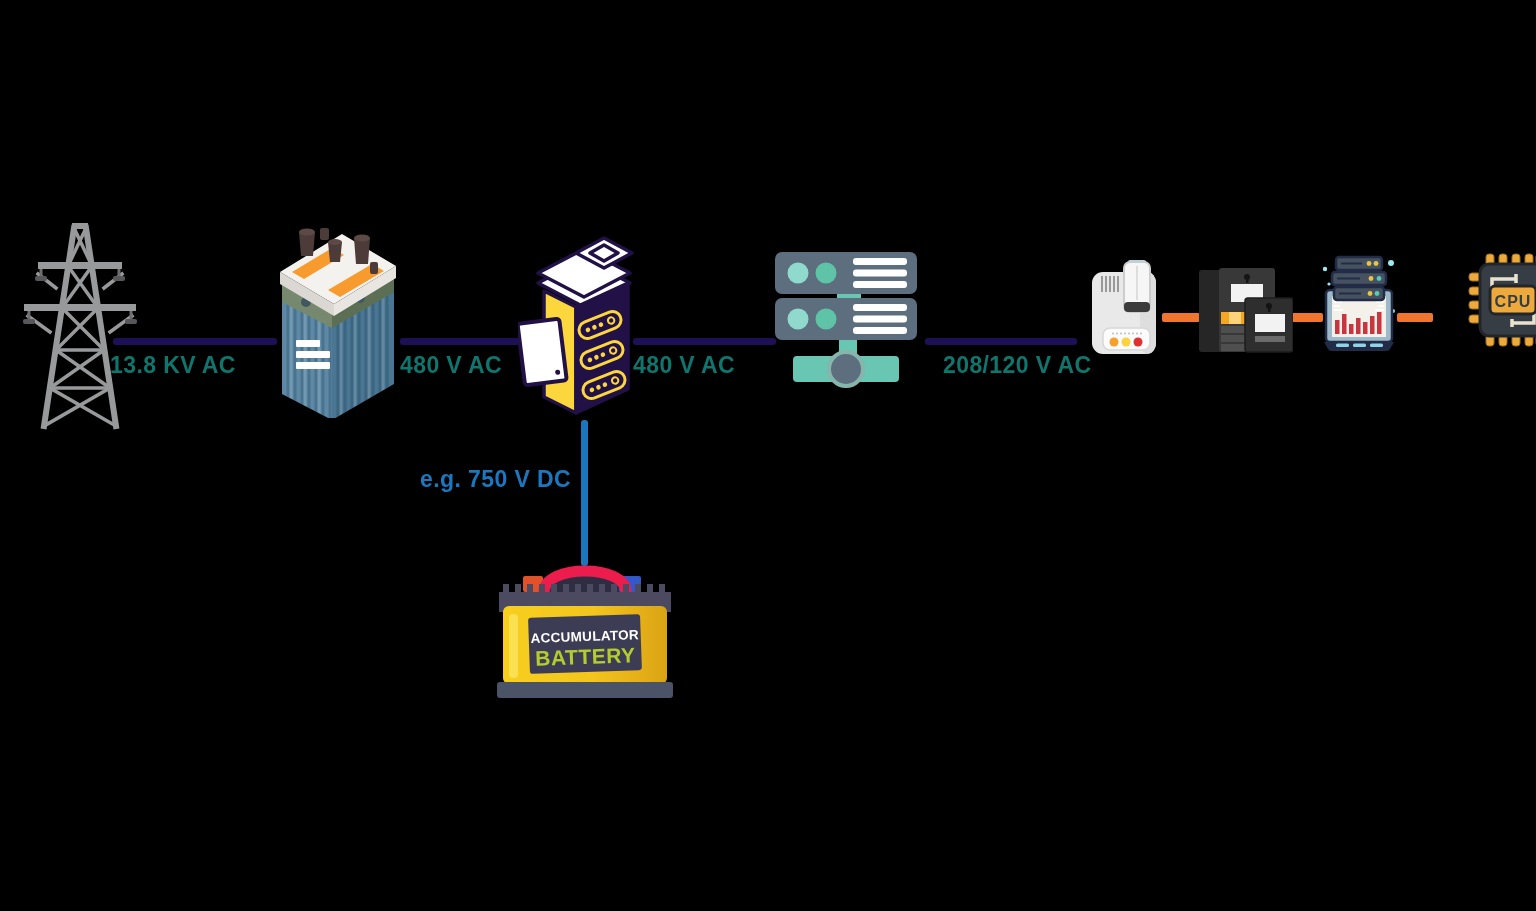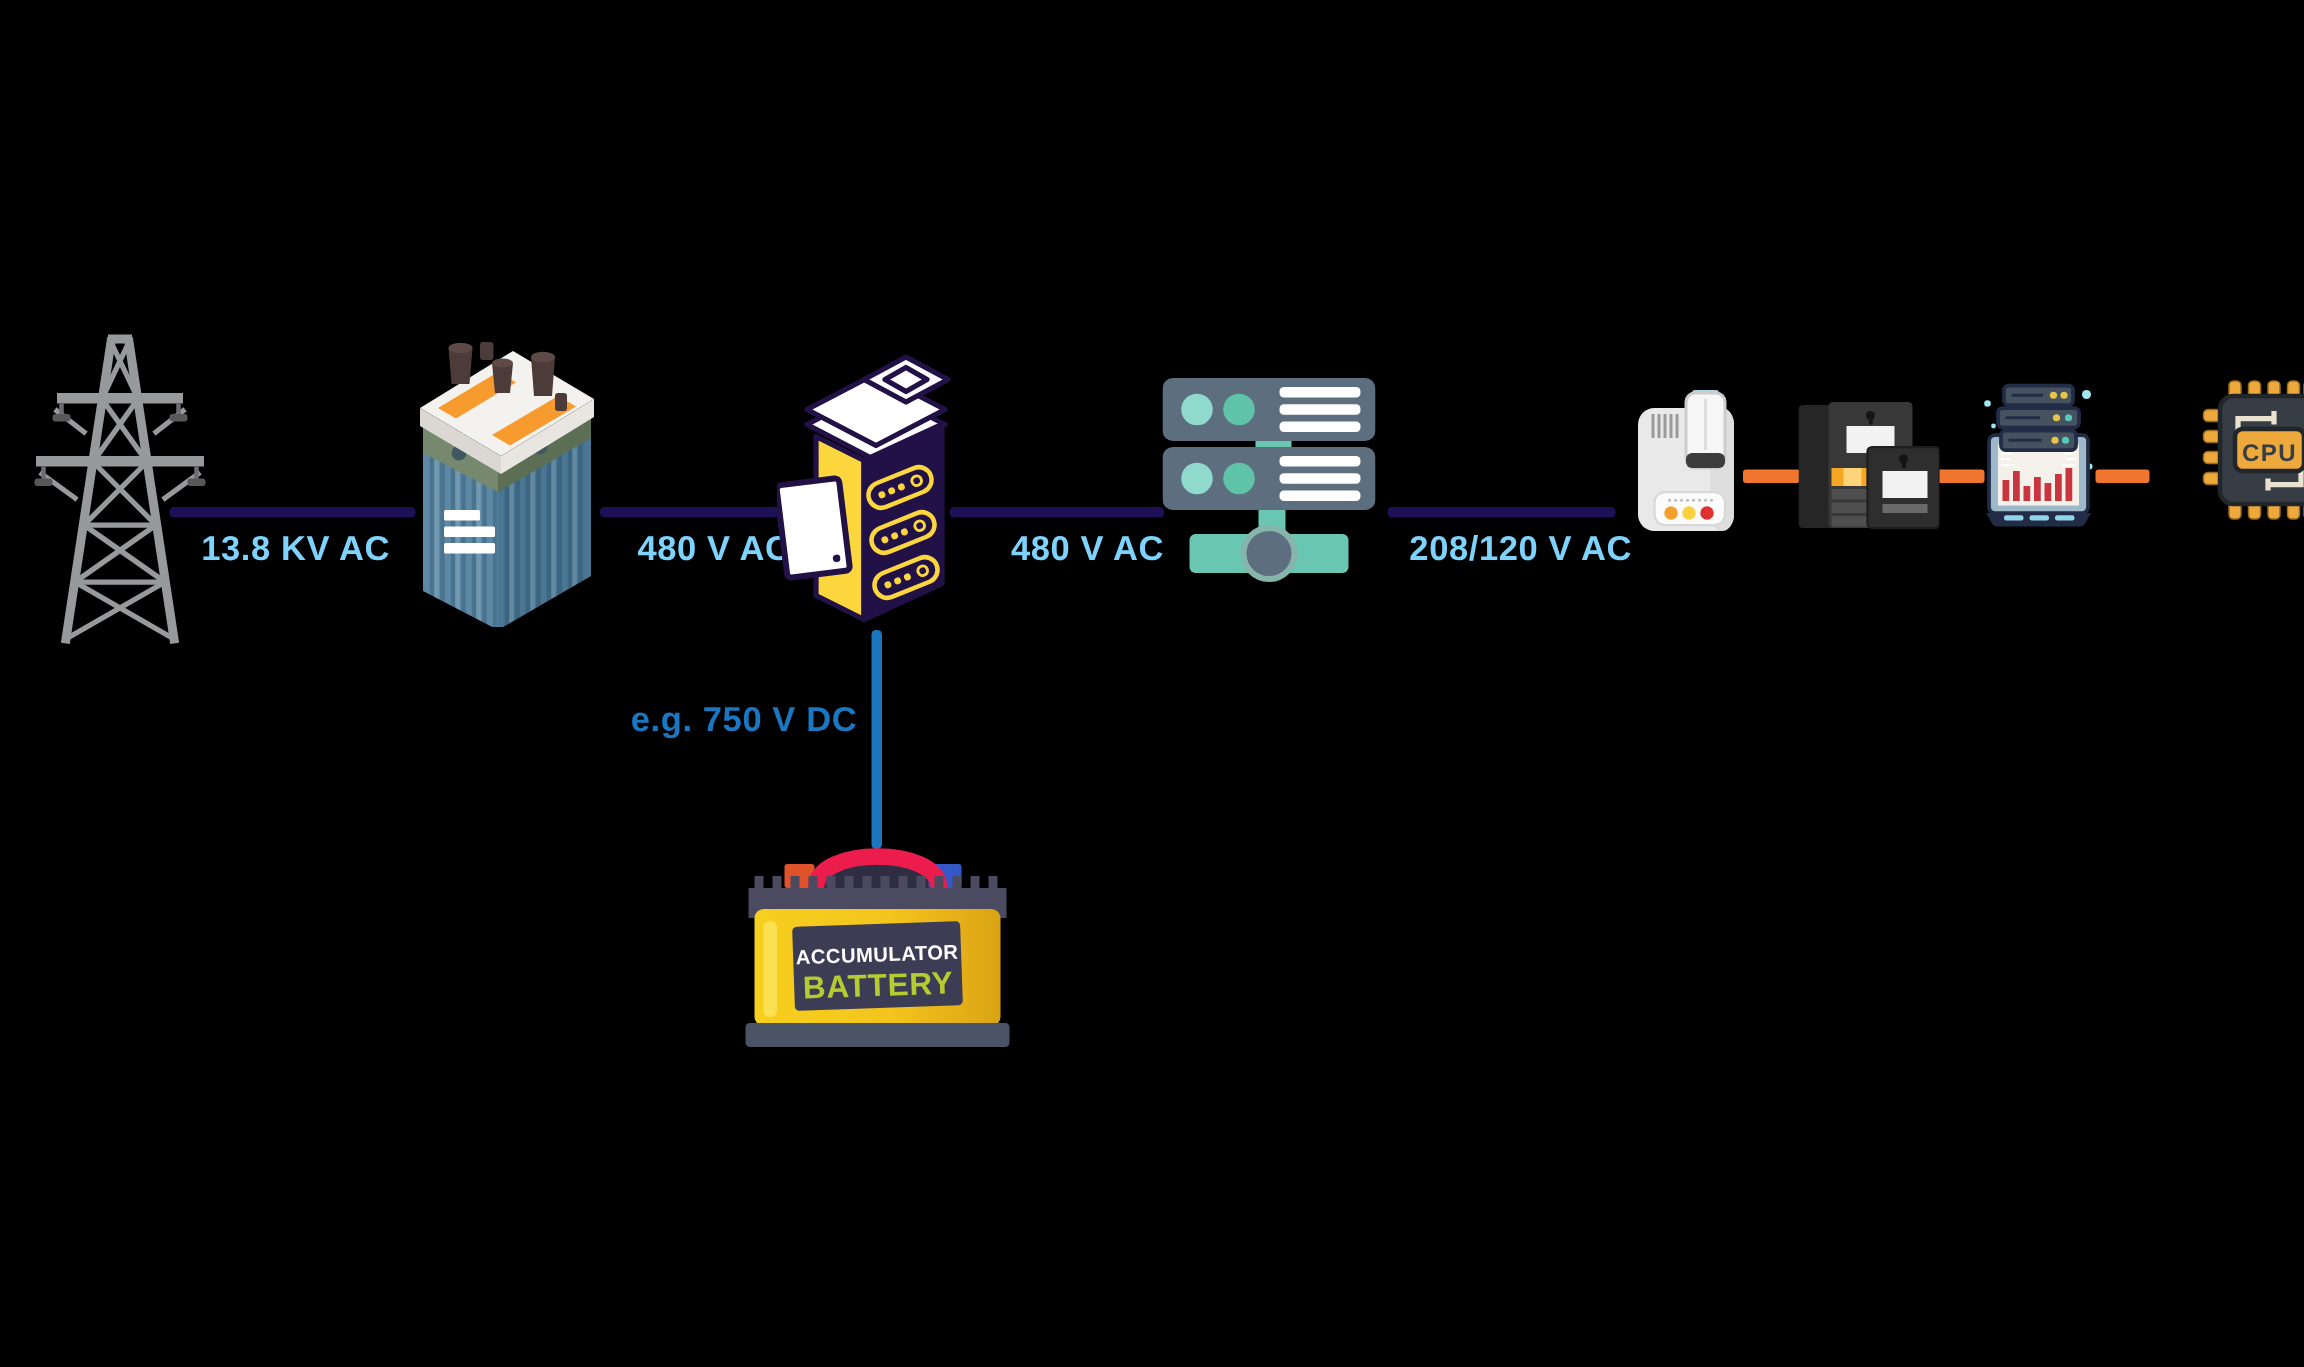--- a/index.html
+++ b/index.html
@@ -4,42 +4,42 @@
 <style>
   html,body{margin:0;padding:0;background:#000;}
   .stage{position:relative;width:1536px;height:911px;background:#000;overflow:hidden;
          font-family:"Liberation Sans",sans-serif;}
   .node{position:absolute;}
   .node svg{display:block;}
   .line{position:absolute;}
   .line.ac{background:#1e1056;height:7px;border-radius:3px;}
   .line.dc{background:#1b76bd;width:7px;border-radius:3px;}
   .line.dev{background:#f0762f;height:9px;border-radius:2px;}
-  .vlabel{position:absolute;font-weight:bold;font-size:23px;color:#7dd3fc;
-          letter-spacing:.4px;white-space:nowrap;text-align:right;}
-  .vlabel.dc{color:#1a78c2;text-align:center;}
+  .vlabel{position:absolute;font-weight:bold;font-size:23px;color:#0f766e;
+          letter-spacing:.4px;white-space:nowrap;text-align:left;}
+  .vlabel.dc{color:#1a78c2;text-align:left;}
 </style>
 </head>
 <body>
 
 <div class="stage">
 
   <div class="line ac" style="left:113px;top:338px;width:164px;"></div>
   <div class="line ac" style="left:400px;top:338px;width:127px;"></div>
   <div class="line ac" style="left:633px;top:338px;width:143px;"></div>
   <div class="line ac" style="left:925px;top:338px;width:152px;"></div>
   <div class="line dc" style="left:581px;top:420px;height:146px;"></div>
   <div class="line dev" style="left:1162px;top:313px;width:38px;"></div>
   <div class="line dev" style="left:1291px;top:313px;width:32px;"></div>
   <div class="line dev" style="left:1397px;top:313px;width:36px;"></div>
 
   <div class="vlabel" style="left:110px;top:352px;width:150px;">13.8 KV AC</div>
   <div class="vlabel" style="left:400px;top:352px;width:127px;">480 V AC</div>
   <div class="vlabel" style="left:633px;top:352px;width:143px;">480 V AC</div>
-  <div class="vlabel" style="left:913px;top:352px;width:175px;">208/120 V AC</div>
+  <div class="vlabel" style="left:943px;top:352px;width:175px;">208/120 V AC</div>
   <div class="vlabel dc" style="left:420px;top:466px;width:152px;">e.g. 750 V DC</div>
 
   <div class="node" style="left:22px;top:220px;">
     <svg width="116" height="210" viewBox="0 0 116 210">
       <g stroke="#97999b" fill="none" stroke-linecap="square">
         <rect x="50" y="3" width="16" height="6" fill="#97999b" stroke="none"></rect>
         <path d="M52,8 L22,206" stroke-width="6"></path>
         <path d="M64,8 L94,206" stroke-width="6"></path>
         <path d="M52,8 L70,46 M64,8 L46,46" stroke-width="3.5"></path>
         <path d="M46,46 L76,88 M70,46 L40,88" stroke-width="3.5"></path>

